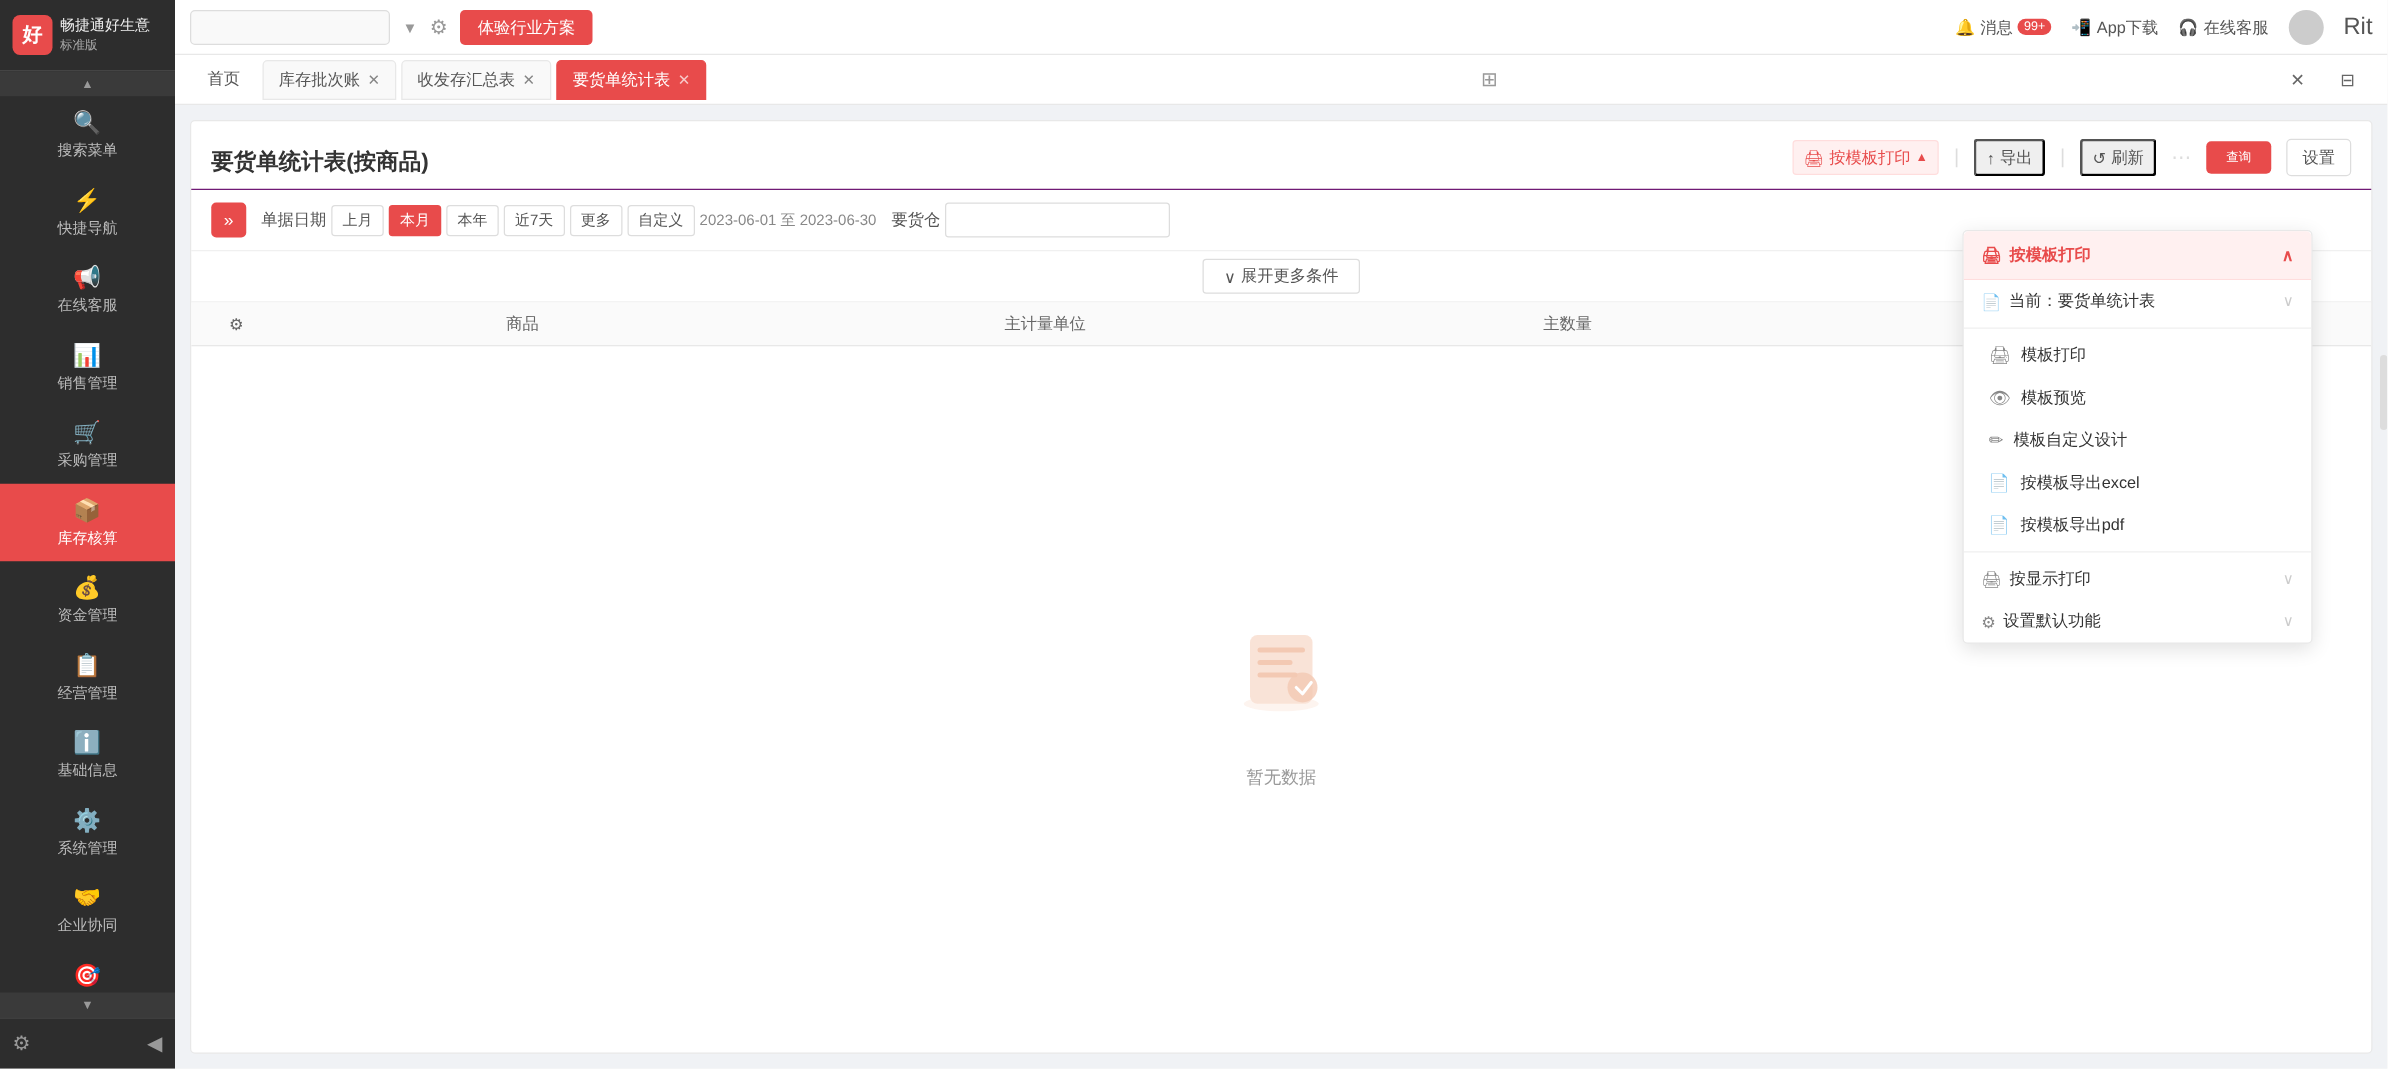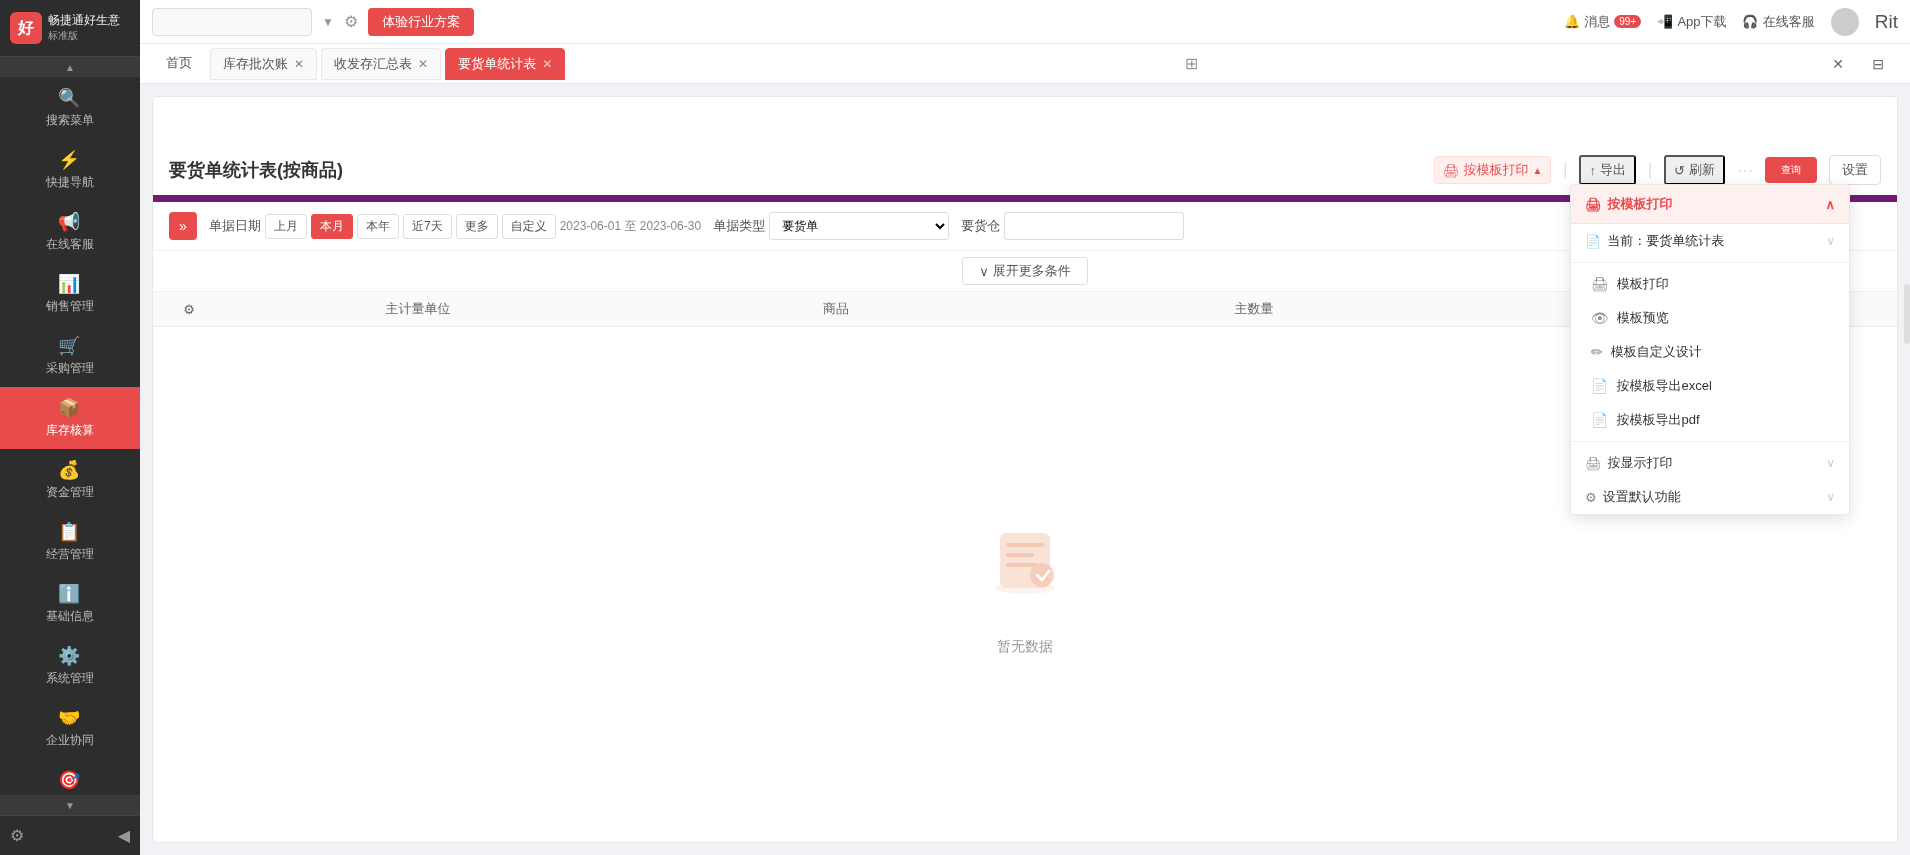--- a/index.html
+++ b/index.html
@@ -183,25 +183,24 @@
       background: #fff;
       margin: 12px;
       border-radius: 4px;
       border: 1px solid #e8e8e8;
       height: calc(100% - 24px);
       display: flex;
       flex-direction: column;
     }
     .page-header {
       display: flex;
-      align-items: center;
+      align-items: flex-end;
       justify-content: space-between;
       padding: 14px 16px 10px;
-      border-bottom: 7px solid #701a75;
-      margin-top: 44px;
+      border-bottom: 1px solid #701a75;
     }
     .page-title { font-size: 18px; font-weight: bold; color: #333; }
     .page-header-actions { display: flex; align-items: center; gap: 12px; }
     .action-btn {
       display: flex;
       align-items: center;
       gap: 4px;
       font-size: 13px;
       color: #555;
       cursor: pointer;
@@ -556,47 +555,41 @@
           <span class="filter-label">单据日期</span>
           <button class="date-btn">上月</button>
           <button class="date-btn active">本月</button>
           <button class="date-btn">本年</button>
           <button class="date-btn">近7天</button>
           <button class="date-btn">更多</button>
           <button class="date-btn">自定义</button>
           <span class="date-range">2023-06-01 至 2023-06-30</span>
         </div>
 
-        <div class="filter-select">
-          <span class="filter-label">单据类型</span>
-          <select class="select-input">
-            <option>要货单</option>
-          </select>
-        </div>
 
         <div class="filter-select">
           <span class="filter-label">要货仓</span>
           <input class="select-input" type="text" style="">
         </div>
       </div>
 
       <div style="text-align:center; padding: 6px; border-bottom:1px solid #f0f0f0;">
         <button class="filter-more-btn">
           <span>∨</span>
           <span>展开更多条件</span>
         </button>
       </div>
 
       <div class="table-area">
         <div class="table-header-row">
           <div style="flex: 0 0 40px; text-align:center;">
             <span>⚙</span>
           </div>
+          <div>商品</div>
           <div>主计量单位</div>
-          <div>商品</div>
           <div>主数量</div>
           <div>零售金额</div>
         </div>
 
         <div class="table-empty">
           <div style="font-size:80px; opacity:0.5;">
             
             <svg width="90" height="90" viewBox="0 0 90 90" fill="none" xmlns="http://www.w3.org/2000/svg">
               <ellipse cx="45" cy="75" rx="30" ry="6" fill="#f5c8b0" opacity="0.4"></ellipse>
               <rect x="20" y="20" width="50" height="55" rx="6" fill="#f5c8b0"></rect>

